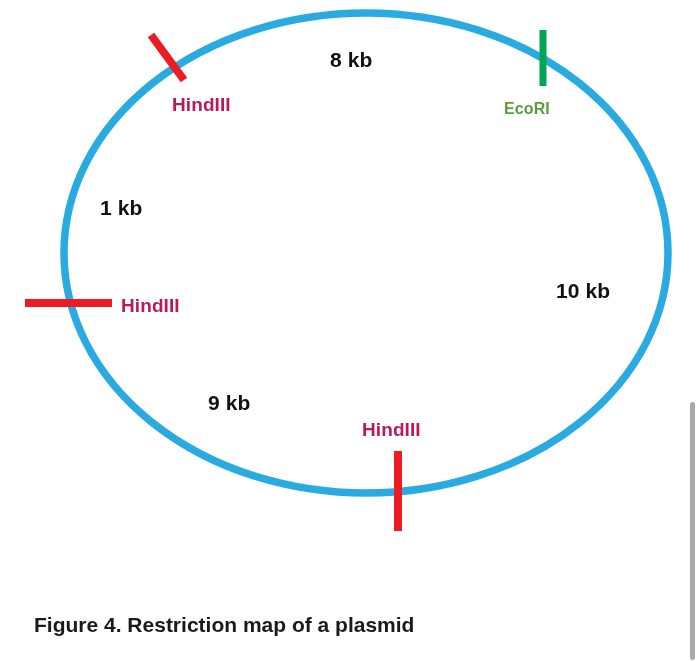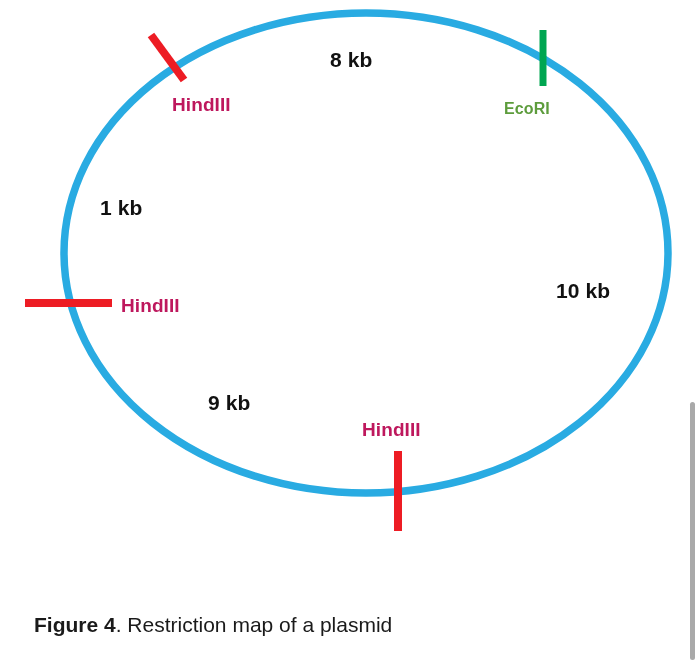--- a/index.html
+++ b/index.html
@@ -73,21 +73,21 @@
     font-size: 21px;
     color: #1a1a1a;
     line-height: 1.25;
     white-space: nowrap;
   }
   #figure-caption .caption-strong {
     font-weight: bold;
     text-align: center;
   }
   #figure-caption .caption-rest {
-    font-weight: normal;
+    font-weight: bold;
   }
 
   
   #scrollbar-track {
     position: absolute;
     right: 0px;
     top: 0px;
     width: 14px;
     height: 661px;
     background: transparent;

